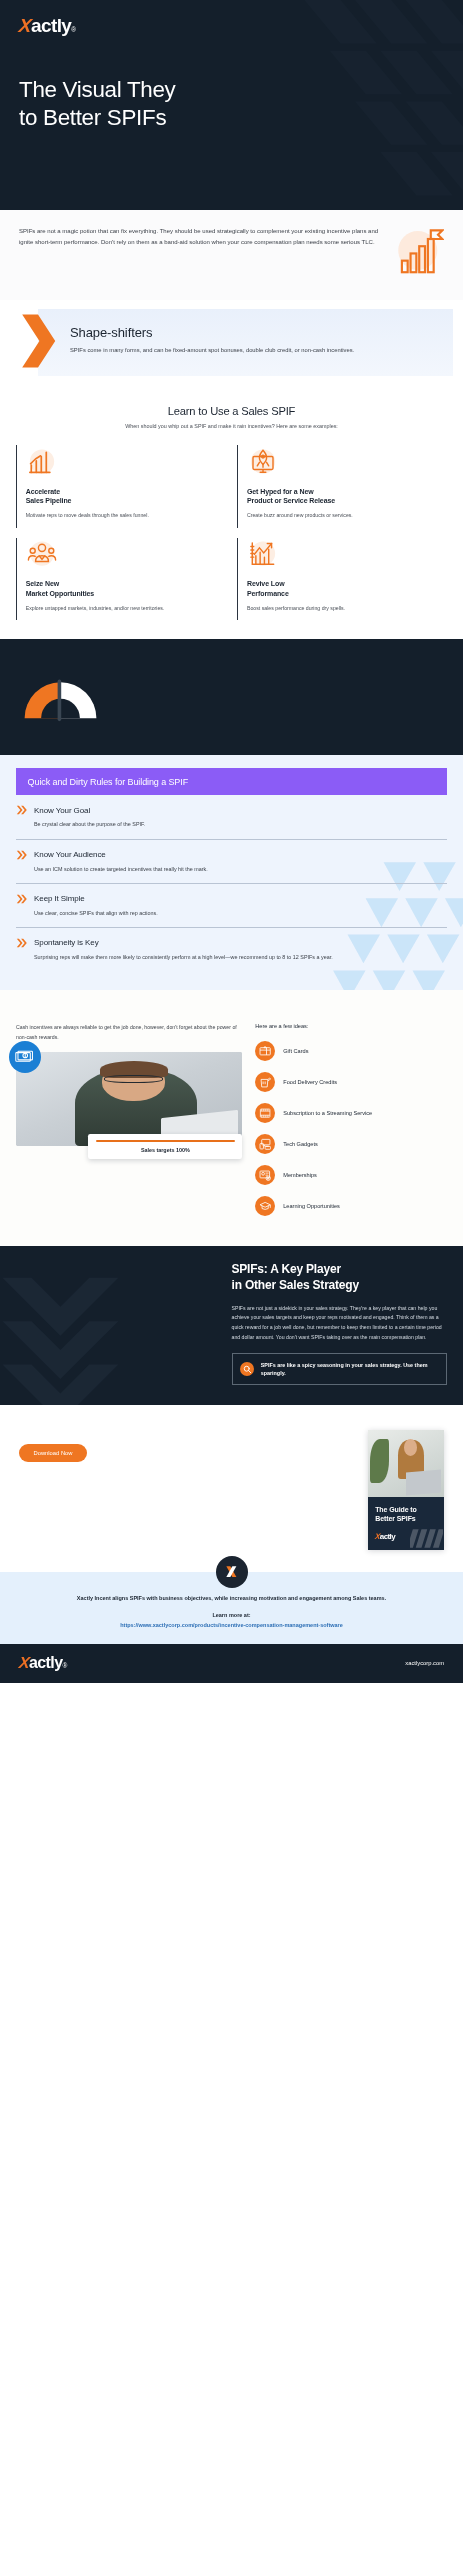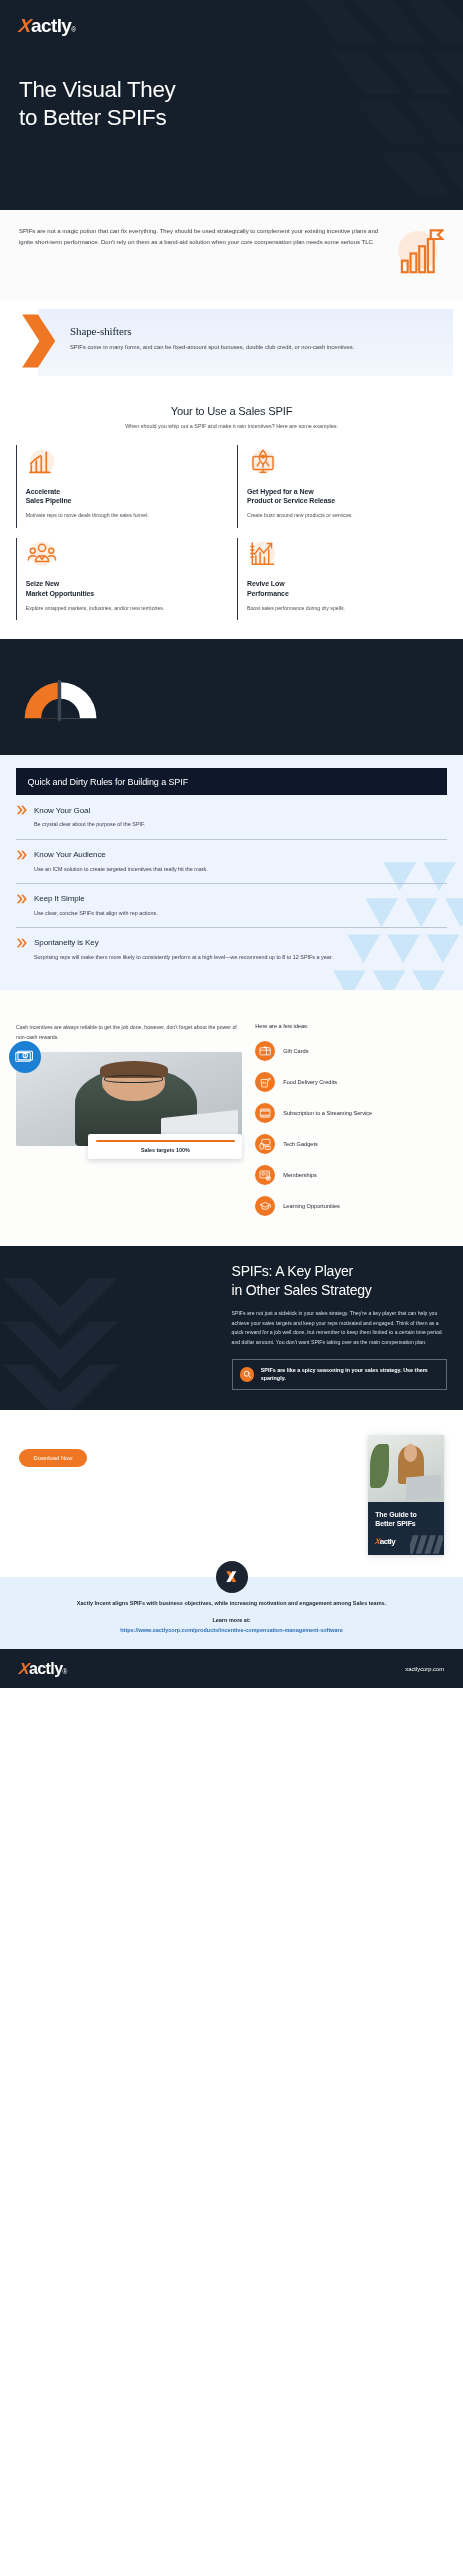--- a/index.html
+++ b/index.html
@@ -62,21 +62,21 @@
   }
   .shape-card {
     margin-left: 38px; margin-right: 10px;
     background: linear-gradient(180deg,#e9f0fb 0%, #f3f7fd 100%);
     padding: 16px 14.5px 16px 32px;
     min-height: 67px;
   }
   .chevron-big {
     position: absolute; left: 19px; top: 13px; width: 38px; height: 56px; z-index: 3;
   }
-  .shape-title { font-size: 11px; color: #1b2430; font-weight: 400; letter-spacing:-0.1px;font-family:Liberation Serif, serif; }
+  .shape-title { font-size: 13px; color: #1b2430; font-weight: 400; letter-spacing:-0.1px; }
   .shape-sub { margin-top: 6.5px; font-size: 5.8px; color: #3a3f47; line-height: 1.7; }
 
   
   .when { background:#ffffff; padding: 19px 16px 5.8px 16px; text-align: center; }
   .when h2 { font-size: 11.2px; color:#1b2430; font-weight: 400; letter-spacing:-0.2px; }
   .when .lede { margin-top: 6.5px; font-size: 5.4px; color:#4a4f57; }
 
   .cards {
     display: grid; grid-template-columns: 1fr 1fr;
     gap: 10px 11.6px; padding: 10px 16px 19px 16px; background:#ffffff;
@@ -96,21 +96,21 @@
   .stat-text h2 { color:#ffffff; font-size: 12.3px; line-height: 1.34; font-weight: 400; letter-spacing:-0.2px;}
   .stat-src { margin-top: 10px; color:#b9c2cc; font-size: 5.4px; }
 
   
   .rules {
     position: relative; background: #eef4fd; padding: 13px 0 19px 0; overflow: hidden;
   }
   .rules-tri { position:absolute; right:0; top:107px; width: 166px; height: 217px; opacity:.85; }
   .rules-head {
     position: relative; z-index:2;
-    margin: 0 16px; background:#0f172a; color:#ffffff;
+    margin: 0 16px; background:#8b5cf6; color:#ffffff;
     padding: 8.7px 11.6px; font-size: 9px; letter-spacing:-0.1px;
   }
   .rule { position:relative; z-index:2; margin: 0 16px; padding: 10px 0 8.7px 0; border-bottom: 0.7px solid #b9c4d4; }
   .rule:last-child { border-bottom: none; }
   .rule-top { display:flex; align-items:center; gap: 6.5px; }
   .dbl-chev { width: 11.6px; height: 10px; flex:0 0 11.6px; }
   .rule h3 { font-size: 8px; color:#1b2430; font-weight: 400; letter-spacing:-0.1px; }
   .rule p { margin: 5px 0 0 18px; font-size: 5.4px; color:#3a3f47; line-height: 1.75; }
 
   
@@ -168,21 +168,21 @@
   }
   .idea-label { font-size: 5.6px; color:#1b2430; line-height: 1.5; }
 
   
   .keyplayer {
     background:#141f2b; padding: 16px 16px 20px 16px; position: relative; overflow: hidden;
     display:flex; gap: 4.3px;
   }
   .kp-art { position:absolute; left:-11.6px; top: 10px; width: 152px; height: 181px; opacity:.5; }
   .kp-text { margin-left: 50%; width: 50%; position: relative; z-index: 2; }
-  .kp-text h2 { color:#ffffff; font-size: 14px; line-height: 1.32; font-weight: 400; letter-spacing:-0.2px;}
+  .kp-text h2 { color:#ffffff; font-size: 12px; line-height: 1.32; font-weight: 700; letter-spacing:-0.2px;}
   .kp-text > p { margin-top: 10px; color:#d6dde4; font-size: 5.2px; line-height: 1.85; }
   .kp-note {
     margin-top: 11px; border: 0.7px solid #5c6874; padding: 6.5px 7.2px;
     display:flex; gap: 6.5px; align-items:center;
   }
   .kp-note-icon {
     width: 14.5px; height: 14.5px; flex:0 0 14.5px; border-radius:50%; background:#ef7622;
     display:flex; align-items:center; justify-content:center;
   }
   .kp-note p { color:#ffffff; font-size: 5.4px; line-height:1.55; font-weight: 700;}
@@ -285,21 +285,21 @@
     <svg class="chevron-big" viewBox="0 0 52 78">
       <path d="M4 2 L26 2 L50 39 L26 76 L4 76 L28 39 Z" fill="#ef7622"></path>
     </svg>
     <div class="shape-card">
       <div class="shape-title">Shape-shifters</div>
       <div class="shape-sub">SPIFs come in many forms, and can be fixed-amount spot bonuses, double club credit, or non-cash incentives.</div>
     </div>
   </section>
 
   <section class="when">
-    <h2>Your to Use a Sales SPIF</h2>
+    <h2>Learn to Use a Sales SPIF</h2>
     <div class="lede">When should you whip out a SPIF and make it rain incentives? Here are some examples:</div>
   </section>
 
   <div class="cards">
 
     <div class="card">
       <div class="card-icon">
         <svg viewBox="0 0 44 42" width="32" height="30">
           <circle cx="22" cy="19" r="17" fill="#fdeee3"></circle>
           <g stroke="#ef7622" stroke-width="2.4" fill="none" stroke-linecap="round">

